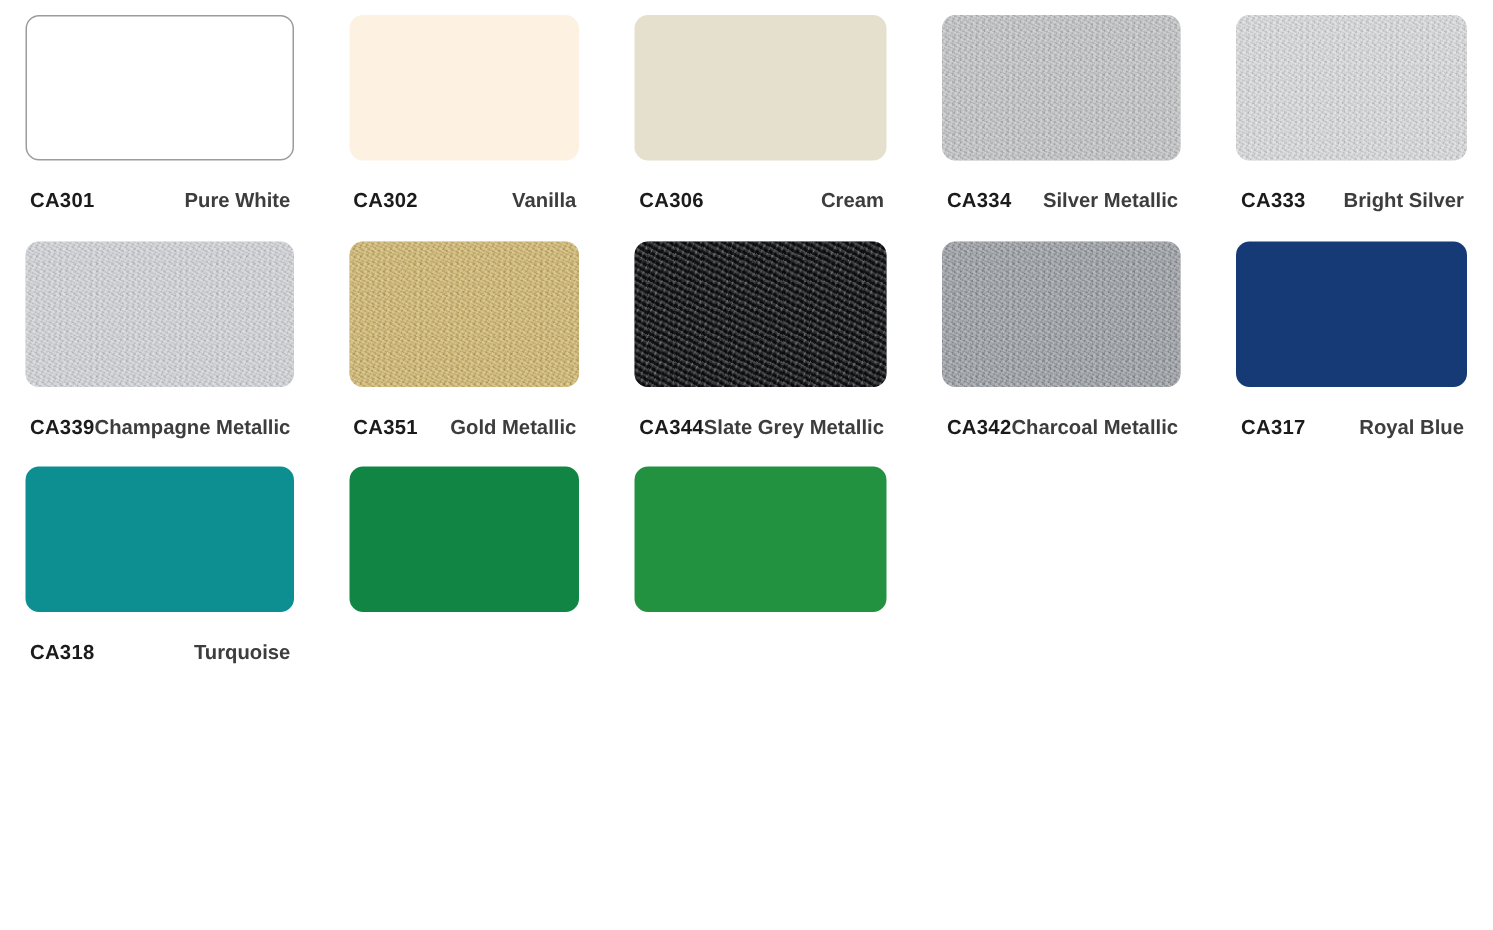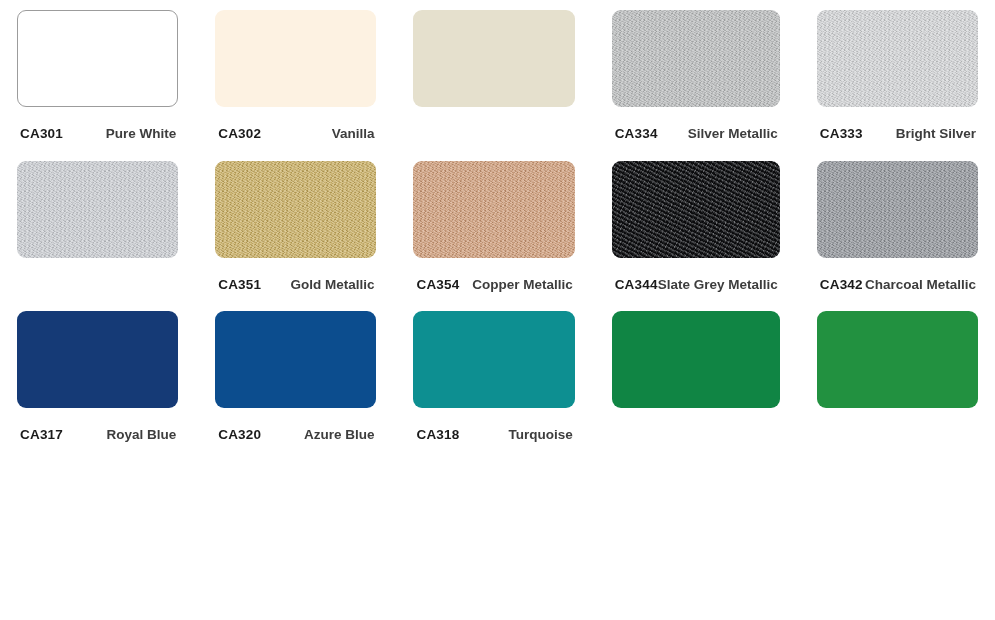--- a/index.html
+++ b/index.html
@@ -121,53 +121,54 @@
     </div>
     <div class="swatch-cell">
       <div class="swatch-chip" style="background: rgb(253, 242, 226);"></div>
       <div class="swatch-caption">
         <span class="swatch-code">CA302</span>
         <span class="swatch-name">Vanilla</span>
       </div>
     </div>
     <div class="swatch-cell">
       <div class="swatch-chip" style="background: rgb(229, 224, 205);"></div>
+      <div class="swatch-caption">
+        <span class="swatch-code">CA306</span>
+        <span class="swatch-name">Cream</span>
+      </div>
     </div>
     <div class="swatch-cell">
       <div class="swatch-chip metallic" style="background: rgb(185, 187, 188);"></div>
       <div class="swatch-caption">
         <span class="swatch-code">CA334</span>
         <span class="swatch-name">Silver Metallic</span>
       </div>
     </div>
     <div class="swatch-cell">
       <div class="swatch-chip metallic" style="background: rgb(210, 212, 214);"></div>
       <div class="swatch-caption">
         <span class="swatch-code">CA333</span>
         <span class="swatch-name">Bright Silver</span>
       </div>
     </div>
     <div class="swatch-cell">
       <div class="swatch-chip metallic" style="background: rgb(202, 205, 210);"></div>
+      <div class="swatch-caption">
+        <span class="swatch-code">CA339</span>
+        <span class="swatch-name">Champagne Metallic</span>
+      </div>
     </div>
     <div class="swatch-cell">
       <div class="swatch-chip metallic" style="background: rgb(201, 172, 91);"></div>
       <div class="swatch-caption">
         <span class="swatch-code">CA351</span>
         <span class="swatch-name">Gold Metallic</span>
       </div>
     </div>
     <div class="swatch-cell">
-      <div class="swatch-chip metallic" style="background: rgb(208, 154, 116);"></div>
-      <div class="swatch-caption">
-        <span class="swatch-code">CA354</span>
-        <span class="swatch-name">Copper Metallic</span>
-      </div>
-    </div>
-    <div class="swatch-cell">
       <div class="swatch-chip metallic mottled" style="background: rgb(36, 38, 44);"></div>
       <div class="swatch-caption">
         <span class="swatch-code">CA344</span>
         <span class="swatch-name">Slate Grey Metallic</span>
       </div>
     </div>
     <div class="swatch-cell">
       <div class="swatch-chip metallic" style="background: rgb(141, 145, 151);"></div>
       <div class="swatch-caption">
         <span class="swatch-code">CA342</span>
@@ -175,27 +176,20 @@
       </div>
     </div>
     <div class="swatch-cell">
       <div class="swatch-chip" style="background: rgb(21, 58, 118);"></div>
       <div class="swatch-caption">
         <span class="swatch-code">CA317</span>
         <span class="swatch-name">Royal Blue</span>
       </div>
     </div>
     <div class="swatch-cell">
-      <div class="swatch-chip" style="background: rgb(12, 77, 142);"></div>
-      <div class="swatch-caption">
-        <span class="swatch-code">CA320</span>
-        <span class="swatch-name">Azure Blue</span>
-      </div>
-    </div>
-    <div class="swatch-cell">
       <div class="swatch-chip" style="background: rgb(13, 143, 145);"></div>
       <div class="swatch-caption">
         <span class="swatch-code">CA318</span>
         <span class="swatch-name">Turquoise</span>
       </div>
     </div>
     <div class="swatch-cell">
       <div class="swatch-chip" style="background: rgb(16, 133, 68);"></div>
     </div>
     <div class="swatch-cell">

